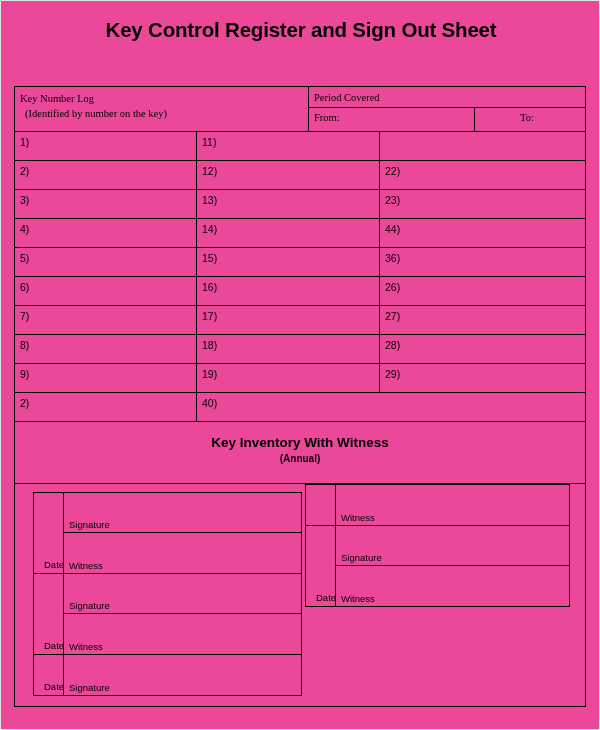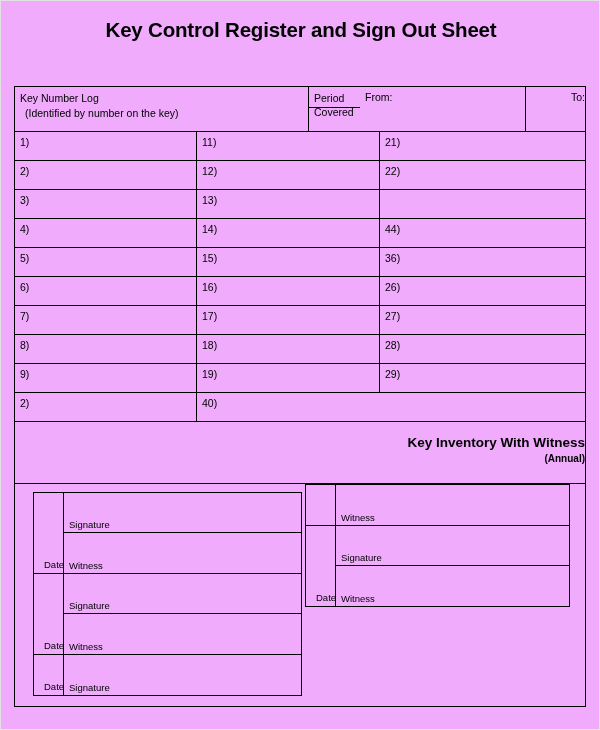--- a/index.html
+++ b/index.html
@@ -14,21 +14,21 @@
     color: #000000;
     -webkit-font-smoothing: none;
   }
 
   #page {
     position: relative;
     width: 600px;
     height: 730px;
     box-sizing: border-box;
     border: 1px solid #e2e2e2;
-    background: #f0abfc;
+    background: #ec4899;
     overflow: hidden;
   }
 
   
   #title {
     position: absolute;
     left: 0;
     top: 17px;
     width: 600px;
     text-align: center;
@@ -52,37 +52,38 @@
 
   .row {
     display: flex;
     box-sizing: border-box;
   }
 
   
   #header-row {
     height: 45px;
     border-bottom: 1.6px solid #000000;
+    font-family: Liberation Serif, serif;
   }
   #key-number-log {
     flex: 0 0 294px;
     box-sizing: border-box;
     border-right: 1.6px solid #000000;
     padding: 4px 0 0 5px;
     font-size: 10.5px;
     line-height: 15px;
   }
   #key-number-log .sub {
     padding-left: 5px;
   }
   #period-covered {
     flex: 1 1 auto;
     box-sizing: border-box;
     display: flex;
-    flex-direction: row;
+    flex-direction: column;
   }
   #period-covered-label {
     height: 21px;
     box-sizing: border-box;
     border-bottom: 1.6px solid #000000;
     padding: 4px 0 0 5px;
     font-size: 10.5px;
     line-height: 14px;
   }
   #period-covered-fields {
@@ -116,21 +117,21 @@
   }
   .num-cell.c1 { flex: 0 0 182px; border-right: 1.1px solid #000000; }
   .num-cell.c2 { flex: 0 0 183px; border-right: 1.1px solid #000000; }
   .num-cell.c3 { flex: 1 1 auto; }
 
   
   #inventory-band {
     height: 62px;
     box-sizing: border-box;
     border-bottom: 1.6px solid #000000;
-    text-align: right;
+    text-align: center;
     padding-top: 12px;
   }
   #inventory-title {
     font-size: 13.5px;
     font-weight: bold;
     line-height: 17px;
   }
   #inventory-subtitle {
     font-size: 10px;
     font-weight: bold;
@@ -226,30 +227,30 @@
             <span>To:</span>
           </div>
         </div>
       </div>
     </div>
 
     <div id="num-grid">
         <div class="row num-row">
           <div class="num-cell c1"><span>1)</span></div>
           <div class="num-cell c2"><span>11)</span></div>
-          <div class="num-cell c3"><span>21)</span></div>
         </div>
         <div class="row num-row">
           <div class="num-cell c1"><span>2)</span></div>
           <div class="num-cell c2"><span>12)</span></div>
           <div class="num-cell c3"><span>22)</span></div>
         </div>
         <div class="row num-row">
           <div class="num-cell c1"><span>3)</span></div>
           <div class="num-cell c2"><span>13)</span></div>
+          <div class="num-cell c3"><span>23)</span></div>
         </div>
         <div class="row num-row">
           <div class="num-cell c1"><span>4)</span></div>
           <div class="num-cell c2"><span>14)</span></div>
           <div class="num-cell c3"><span>44)</span></div>
         </div>
         <div class="row num-row">
           <div class="num-cell c1"><span>5)</span></div>
           <div class="num-cell c2"><span>15)</span></div>
           <div class="num-cell c3"><span>36)</span></div>

